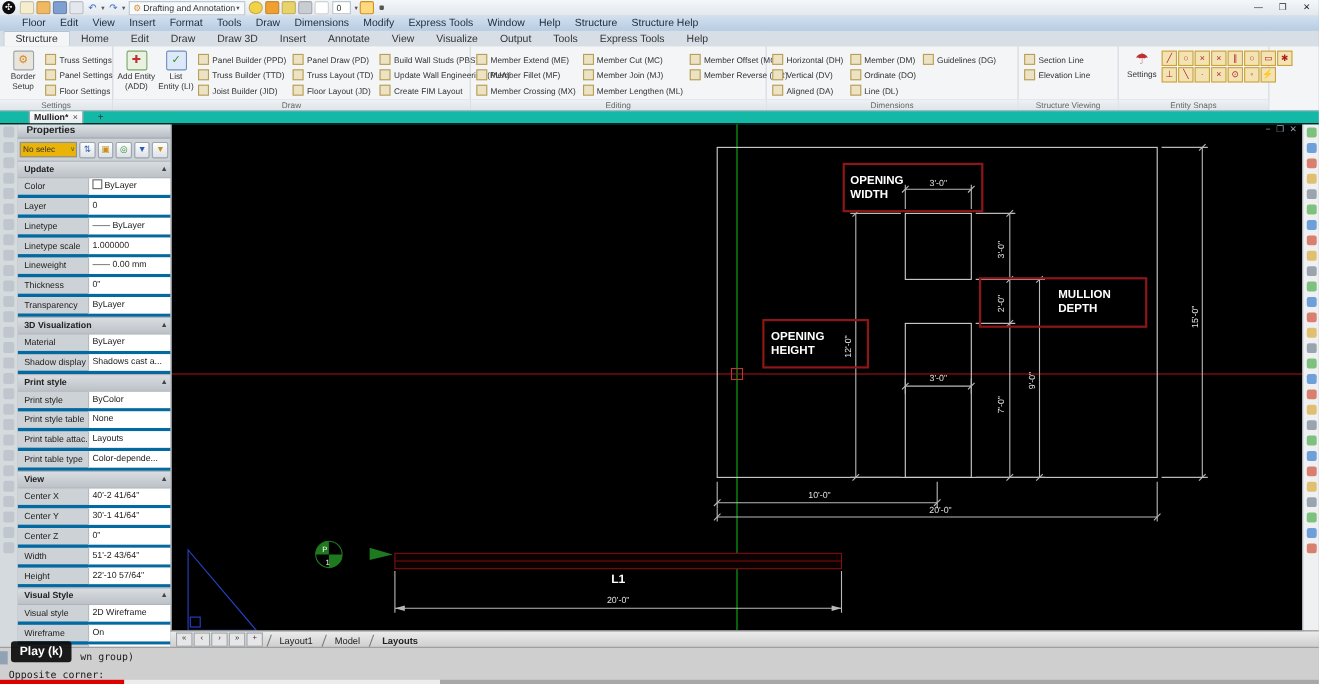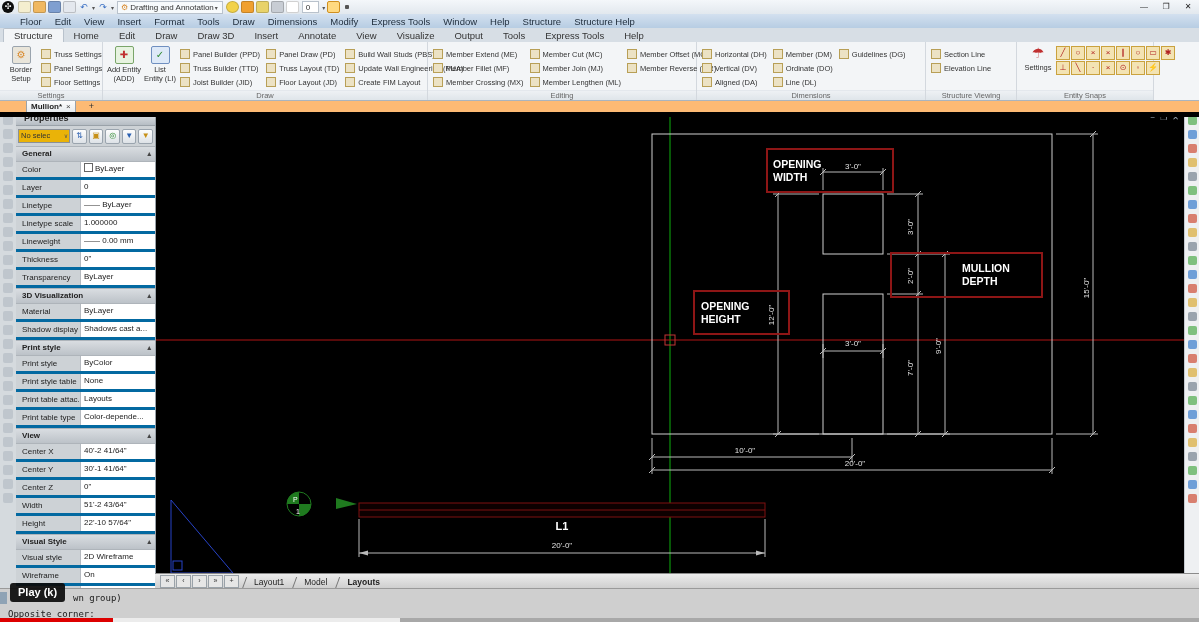--- a/index.html
+++ b/index.html
@@ -52,21 +52,21 @@
   .bi-list{background:#dde9f8;border-color:#6f8fc0;color:#2e8b2e;}
   .bi-snap{background:none;border:none;color:#c03030;font-size:14px;}
   .ritems{display:flex;flex-flow:column wrap;height:44px;align-content:flex-start;padding-top:1px;}
   .ritem{display:flex;align-items:flex-end;height:14px;font-size:7.5px;color:#333;padding:0 4px 0 2px;white-space:nowrap;}
   .ric{width:8px;height:8px;margin-right:3px;background:#ece2c4;border:1px solid #b89f56;flex:0 0 auto;}
   .snapgrid{display:flex;flex-flow:column wrap;height:42px;margin-top:2px;}
   .snapcell{width:12px;height:12px;margin:0 1px 1px 0;background:#f3e3b3;border:1px solid #caa23e;font-size:8px;
             line-height:11px;text-align:center;color:#b02020;}
 
   
-  .doctabs{position:absolute;left:0;top:100px;right:0;height:12px;background:#fdba74;border-bottom:5px solid #000000;z-index:26;}
+  .doctabs{position:absolute;left:0;top:100px;right:0;height:12px;background:#14b8a6;border-bottom:1px solid #000000;z-index:26;}
   .dtab{position:absolute;left:26px;top:0;height:11px;background:linear-gradient(#fdfdfd,#e8ecf0);border:1px solid #9aa2a9;
         border-bottom:none;font-size:8px;font-weight:bold;color:#222;line-height:11px;padding:0 4px;display:flex;gap:4px;}
   .dclose{font-weight:normal;color:#444;}
   .dplus{position:absolute;left:86px;top:1px;width:11px;height:10px;font-size:9px;line-height:10px;text-align:center;color:#333;}
 
   
   .left-strip{position:absolute;left:0;top:112px;width:16px;bottom:34px;background:#d5dade;border-right:1px solid #aeb4ba;
               display:flex;flex-direction:column;align-items:center;gap:4px;padding-top:3px;z-index:5;}
   .left-strip i{width:10px;height:10px;background:#bfc6cd;border-radius:2px;flex:0 0 auto;}
   .right-strip{position:absolute;right:0;top:112px;width:14px;height:461px;background:#eef0f2;border-left:1px solid #c5cad0;
@@ -449,21 +449,21 @@
     <div class="props-toolbar">
       <span class="psel">No selec</span>
       <span class="ptool pt-blue">⇅</span>
       <span class="ptool pt-yellow">▣</span>
       <span class="ptool pt-green">◎</span>
       <span class="ptool pt-blue">▼</span>
       <span class="ptool pt-yellow">▼</span>
     </div>
 
     <div id="sec-general">
-      <div class="psec-h">General</div>
+      <div class="psec-h">Update</div>
       <div>
 
       <div class="prow">
             <span class="pkey">Color</span>
             <span class="pval">ByLayer</span>
           </div>
           <div class="prow">
             <span class="pkey">Layer</span>
             <span class="pval">0</span>
           </div>

